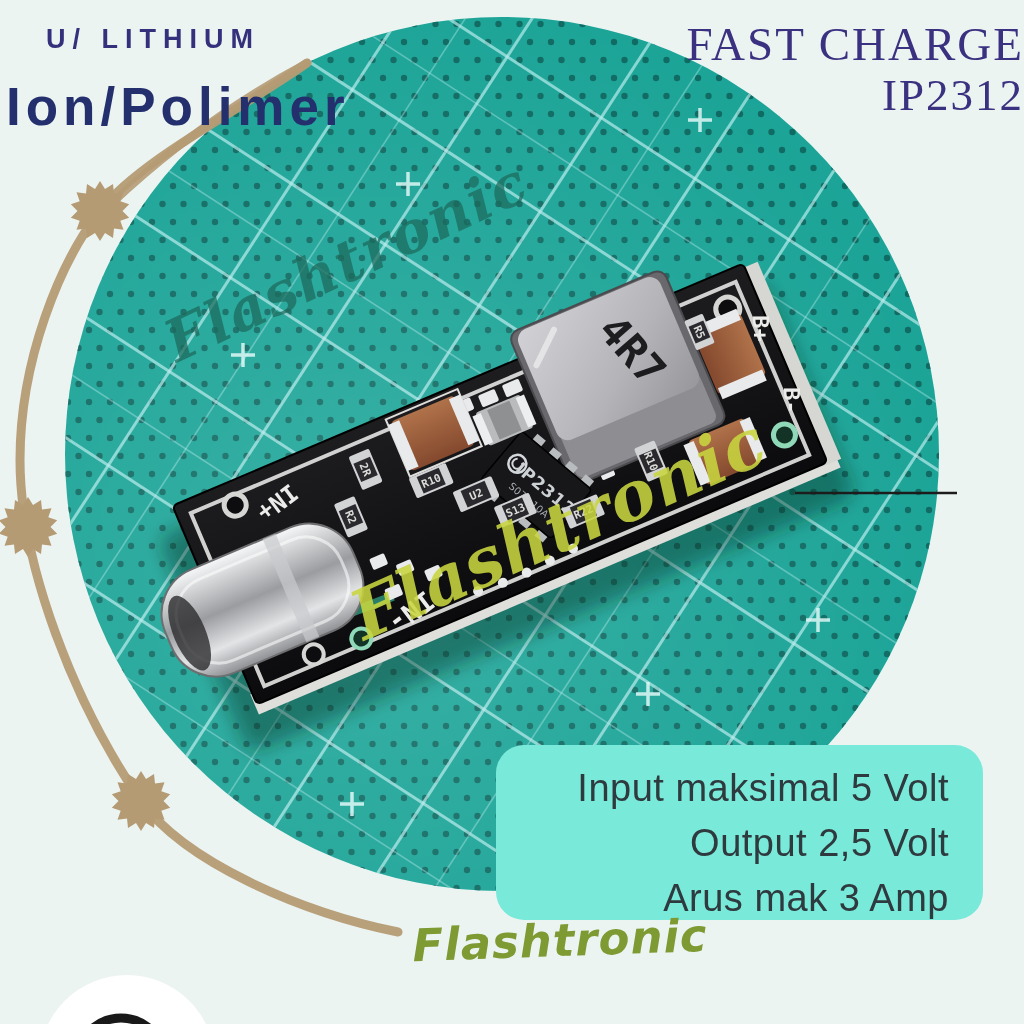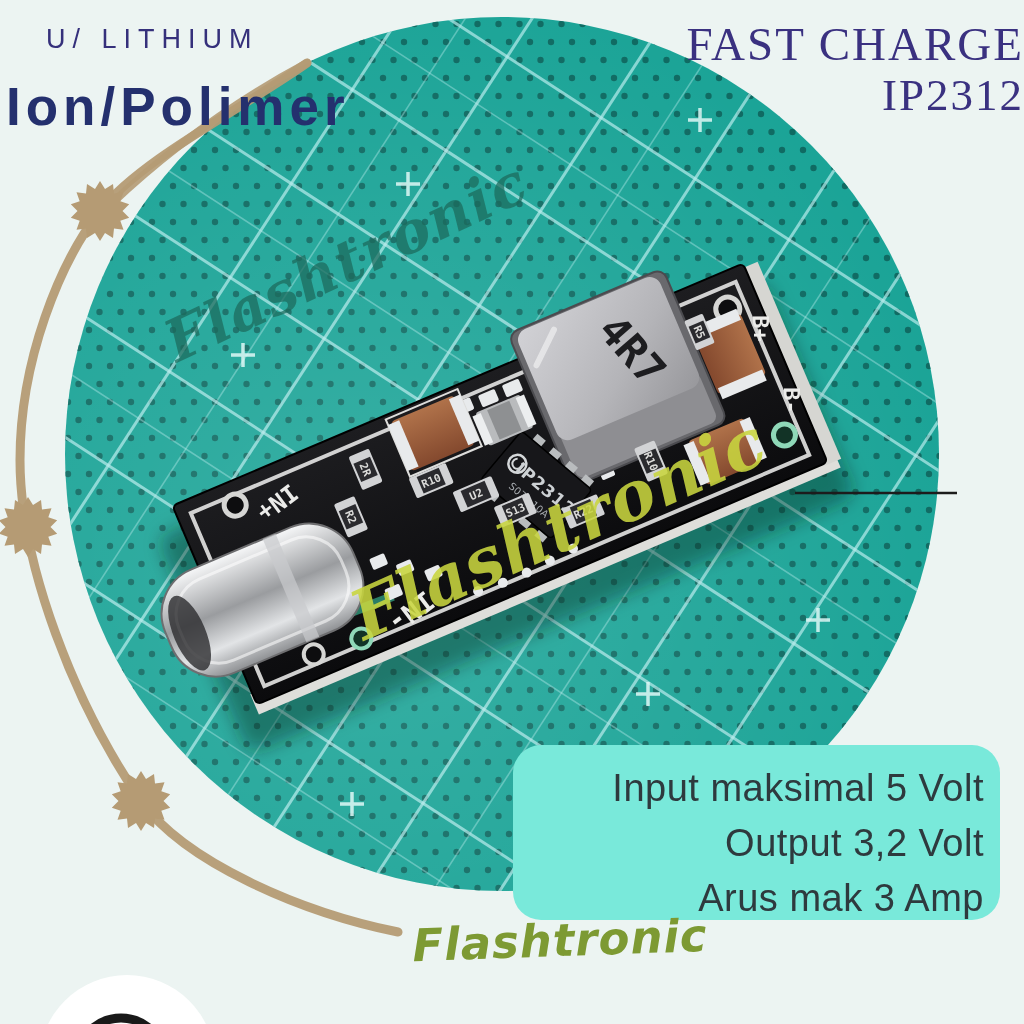--- a/index.html
+++ b/index.html
@@ -1,27 +1,27 @@
 <!DOCTYPE html>
 <html><head>
 <meta charset="utf-8">
 <style>
   html,body{margin:0;padding:0;background:#cfd8d6;}
   .canvas{position:relative;width:1024px;height:1024px;overflow:hidden;
           background:#ecf4f2;font-family:"Liberation Sans",sans-serif;}
   svg{position:absolute;left:0;top:0;}
   .txt{position:absolute;white-space:nowrap;}
-  .eyebrow{left:46px;top:24px;font-size:27px;font-weight:400;letter-spacing:7px;color:#35307b;}
+  .eyebrow{left:46px;top:24px;font-size:27px;font-weight:700;letter-spacing:7px;color:#35307b;}
   .title{left:6px;top:76px;font-size:53px;font-weight:700;letter-spacing:5px;color:#24306e;}
   .product{right:0;top:18px;text-align:right;font-family:"Liberation Serif","DejaVu Serif",serif;color:#3a3180;}
   .product .l1{font-size:47px;letter-spacing:2px;line-height:52px;}
   .product .l2{font-size:45px;letter-spacing:2px;line-height:50px;}
-  .specs{position:absolute;left:513px;top:745px;width:487px;height:175px;
+  .specs{position:absolute;left:496px;top:745px;width:487px;height:175px;
          background:#79e9da;border-radius:28px;box-sizing:border-box;
-         padding:16px 16px 0 0;text-align:right;color:#2e3a3e;}
+         padding:16px 34px 0 0;text-align:right;color:#2e3a3e;}
   .specs div{font-size:38px;line-height:55px;letter-spacing:0.5px;}
   .brand{left:400px;top:914px;width:320px;text-align:center;
          font-family:"DejaVu Sans",sans-serif;font-style:italic;font-weight:700;
          font-size:45px;color:#7d9a33;transform:rotate(-2deg);letter-spacing:1px;}
 </style>
 </head>
 <body>
 
 <div class="canvas">
 
@@ -277,18 +277,18 @@
   <div class="txt eyebrow">U/ LITHIUM</div>
   <div class="txt title">Ion/Polimer</div>
 
   <div class="txt product">
     <div class="l1">FAST CHARGE</div>
     <div class="l2">IP2312</div>
   </div>
 
   <div class="specs">
     <div>Input maksimal 5 Volt</div>
-    <div>Output 3,2 Volt</div>
+    <div>Output 2,5 Volt</div>
     <div>Arus mak 3 Amp</div>
   </div>
 
   <div class="txt brand">Flashtronic</div>
 </div>
 
 </body></html>

